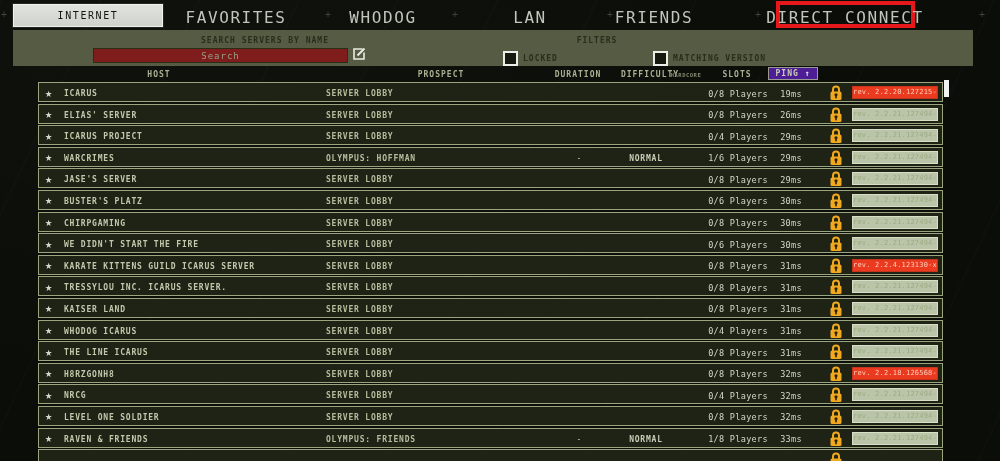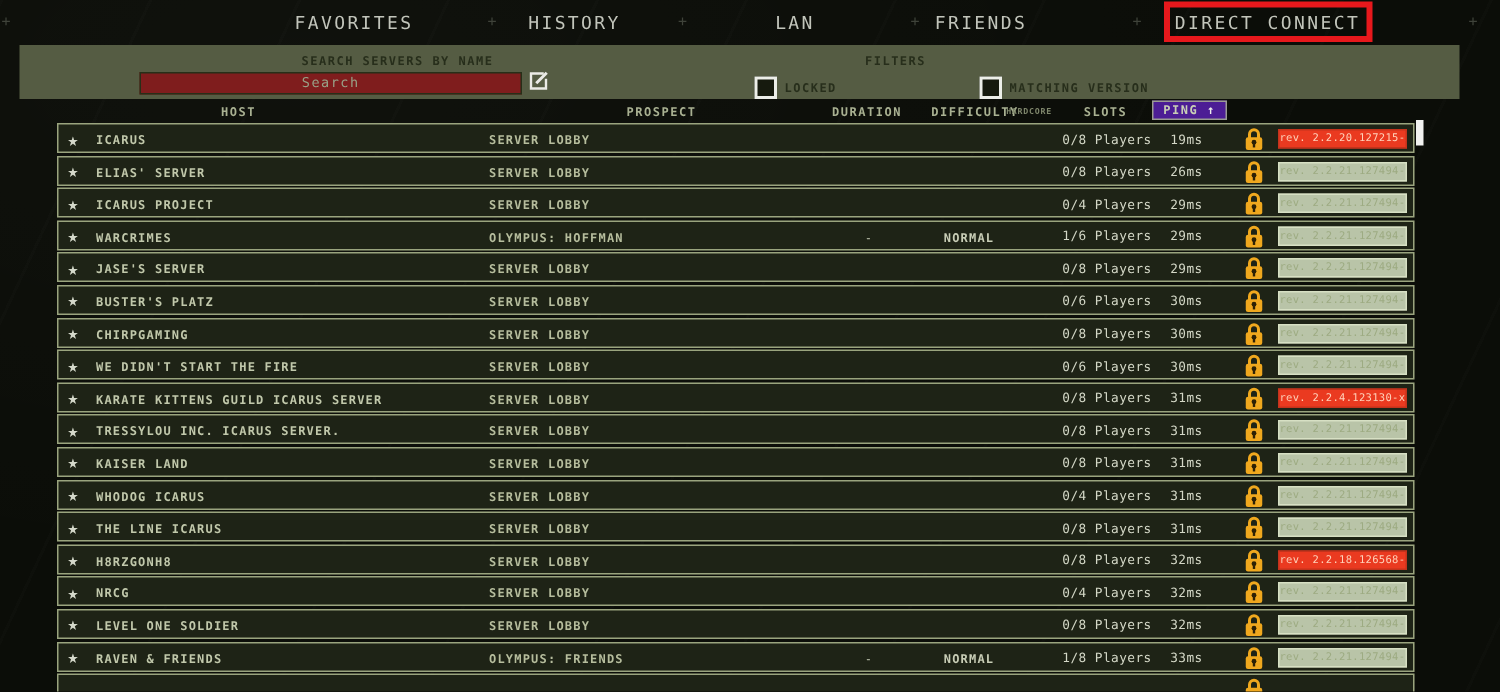--- a/index.html
+++ b/index.html
@@ -11,21 +11,21 @@
   }
   body::before{
     content:"";position:absolute;inset:0;pointer-events:none;
     background:
       repeating-linear-gradient(115deg,rgba(255,255,255,0.012) 0 2px,transparent 2px 90px),
       radial-gradient(ellipse at 20% 10%,rgba(255,255,255,0.02),transparent 60%);
   }
   
   .tabbar{position:absolute;left:0;top:0;width:1000px;height:30px;}
   .tab{position:absolute;top:8px;transform:translateX(-50%);color:#c2c5bb;
-       font-size:12px;letter-spacing:1.6px;white-space:nowrap;cursor:pointer;}
+       font-size:16px;letter-spacing:1.6px;white-space:nowrap;cursor:pointer;}
   .tab-favorites{left:236px;} .tab-history{left:383px;} .tab-lan{left:530px;}
   .tab-friends{left:654px;} .tab-direct{left:845px;z-index:3;}
   .tab-active-box{
     position:absolute;left:13px;top:4px;width:148px;height:21px;
     background:linear-gradient(#e0e2de,var(--tab-active-bg));
     border:1px solid #eef0ec;box-shadow:0 0 0 1px #23261f;
     color:#14160f;font-size:10px;letter-spacing:1.6px;
     text-align:center;line-height:21px;cursor:pointer;
   }
   .annotation-box{
@@ -97,22 +97,23 @@
 <body>
 
 <div class="tabbar">
   <div class="cross" style="left:4px">+</div>
   <div class="cross" style="left:328px">+</div>
   <div class="cross" style="left:455px">+</div>
   <div class="cross" style="left:610px">+</div>
   <div class="cross" style="left:758px">+</div>
   <div class="cross" style="left:982px">+</div>
 
+  <div class="tab-active-box">INTERNET</div>
   <div class="tab tab-favorites">FAVORITES</div>
-  <div class="tab tab-history">HISTORY</div>
+  <div class="tab tab-history">WHODOG</div>
   <div class="tab tab-lan">LAN</div>
   <div class="tab tab-friends">FRIENDS</div>
   <div class="annotation-box"></div>
   <div class="tab tab-direct">DIRECT CONNECT</div>
 </div>
 
 <div class="filterbar">
   <div class="bar-label search-label">SEARCH SERVERS BY NAME</div>
   <div class="bar-label filters-title">FILTERS</div>
   <input class="search-input" type="text" placeholder="Search" style="">

